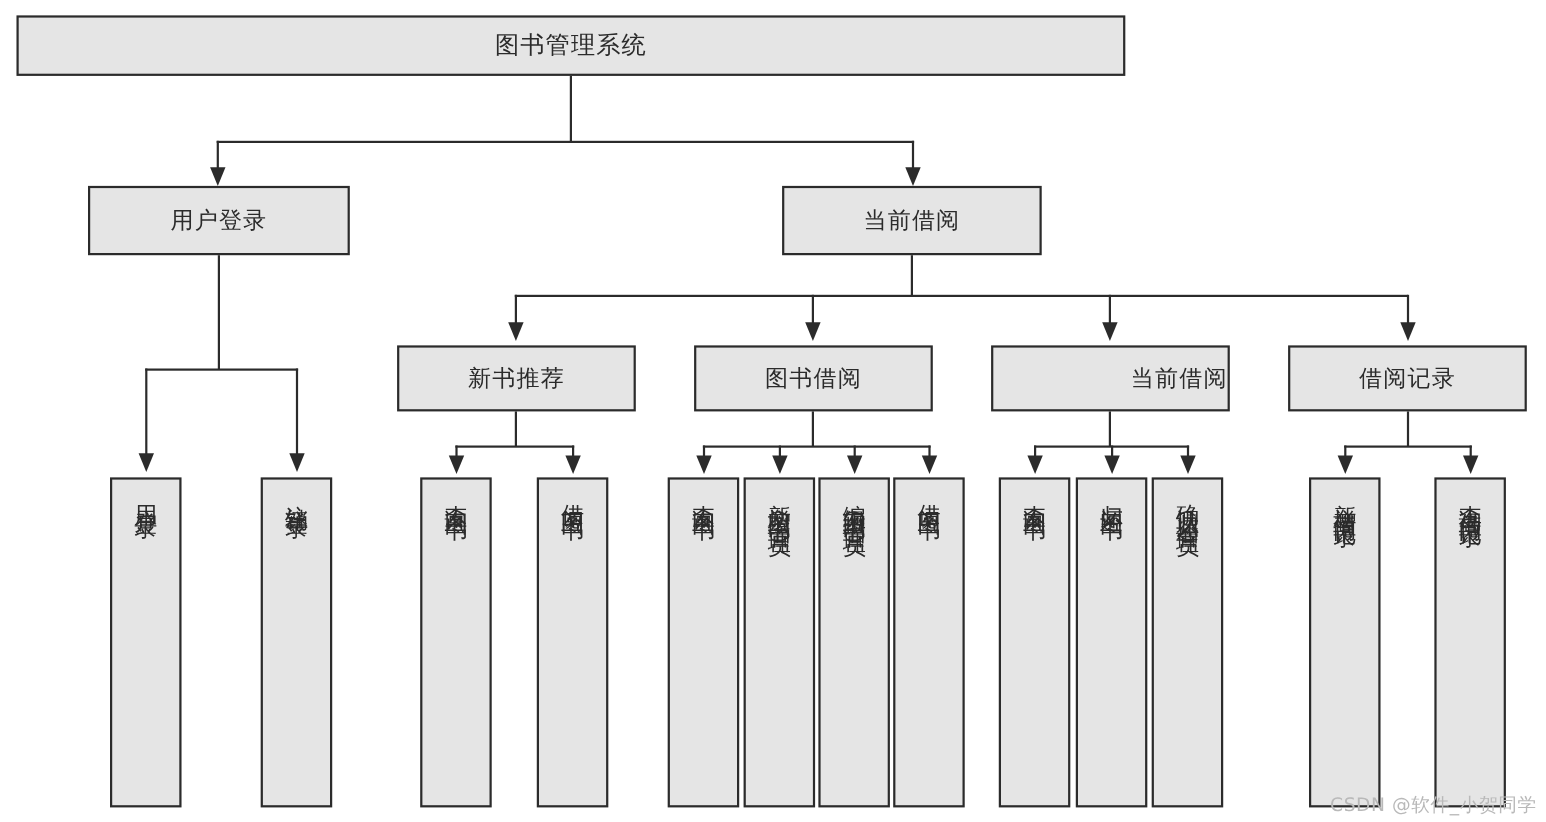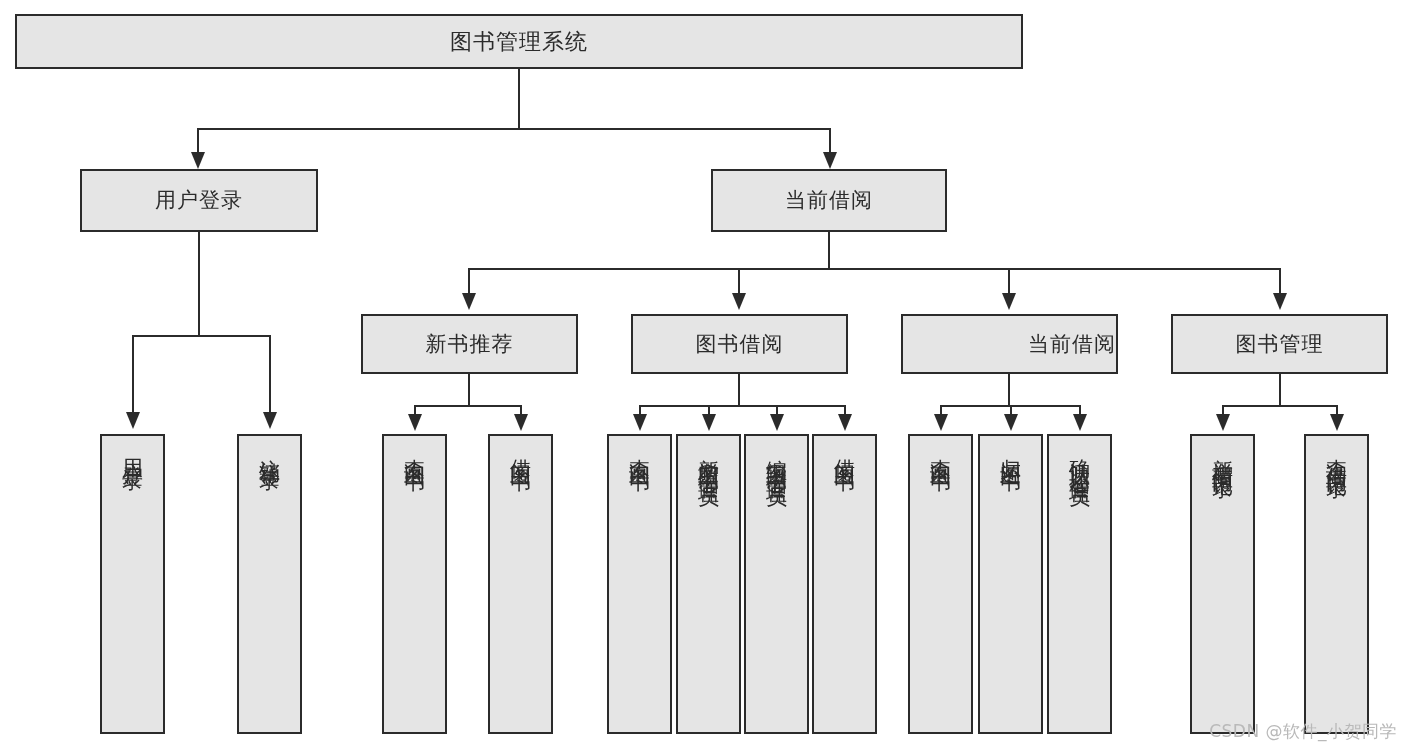--- a/index.html
+++ b/index.html
@@ -124,21 +124,21 @@
   <div class="node horiz" style="left:631px;top:314px;width:217px;height:60px;">
     <span class="label">图书借阅</span>
   </div>
   <div class="node horiz" style="left:361px;top:314px;width:217px;height:60px;">
     <span class="label">新书推荐</span>
   </div>
   <div class="node horiz" style="left:901px;top:314px;width:217px;height:60px;justify-content:flex-end;">
     <span class="label">当前借阅</span>
   </div>
   <div class="node horiz" style="left:1171px;top:314px;width:217px;height:60px;">
-    <span class="label">图书管理</span>
+    <span class="label">借阅记录</span>
   </div>
 
   <div class="ln v" style="left:468px;top:374px;height:32px;"></div>
   <div class="ln h" style="left:414px;top:405px;width:108px;"></div>
   <div class="ln v" style="left:414px;top:405px;height:12px;"></div>
   <div class="arrow" style="left:408px;top:414px;"></div>
   <div class="ln v" style="left:520px;top:405px;height:12px;"></div>
   <div class="arrow" style="left:514px;top:414px;"></div>
 
   <div class="ln v" style="left:738px;top:374px;height:32px;"></div>

